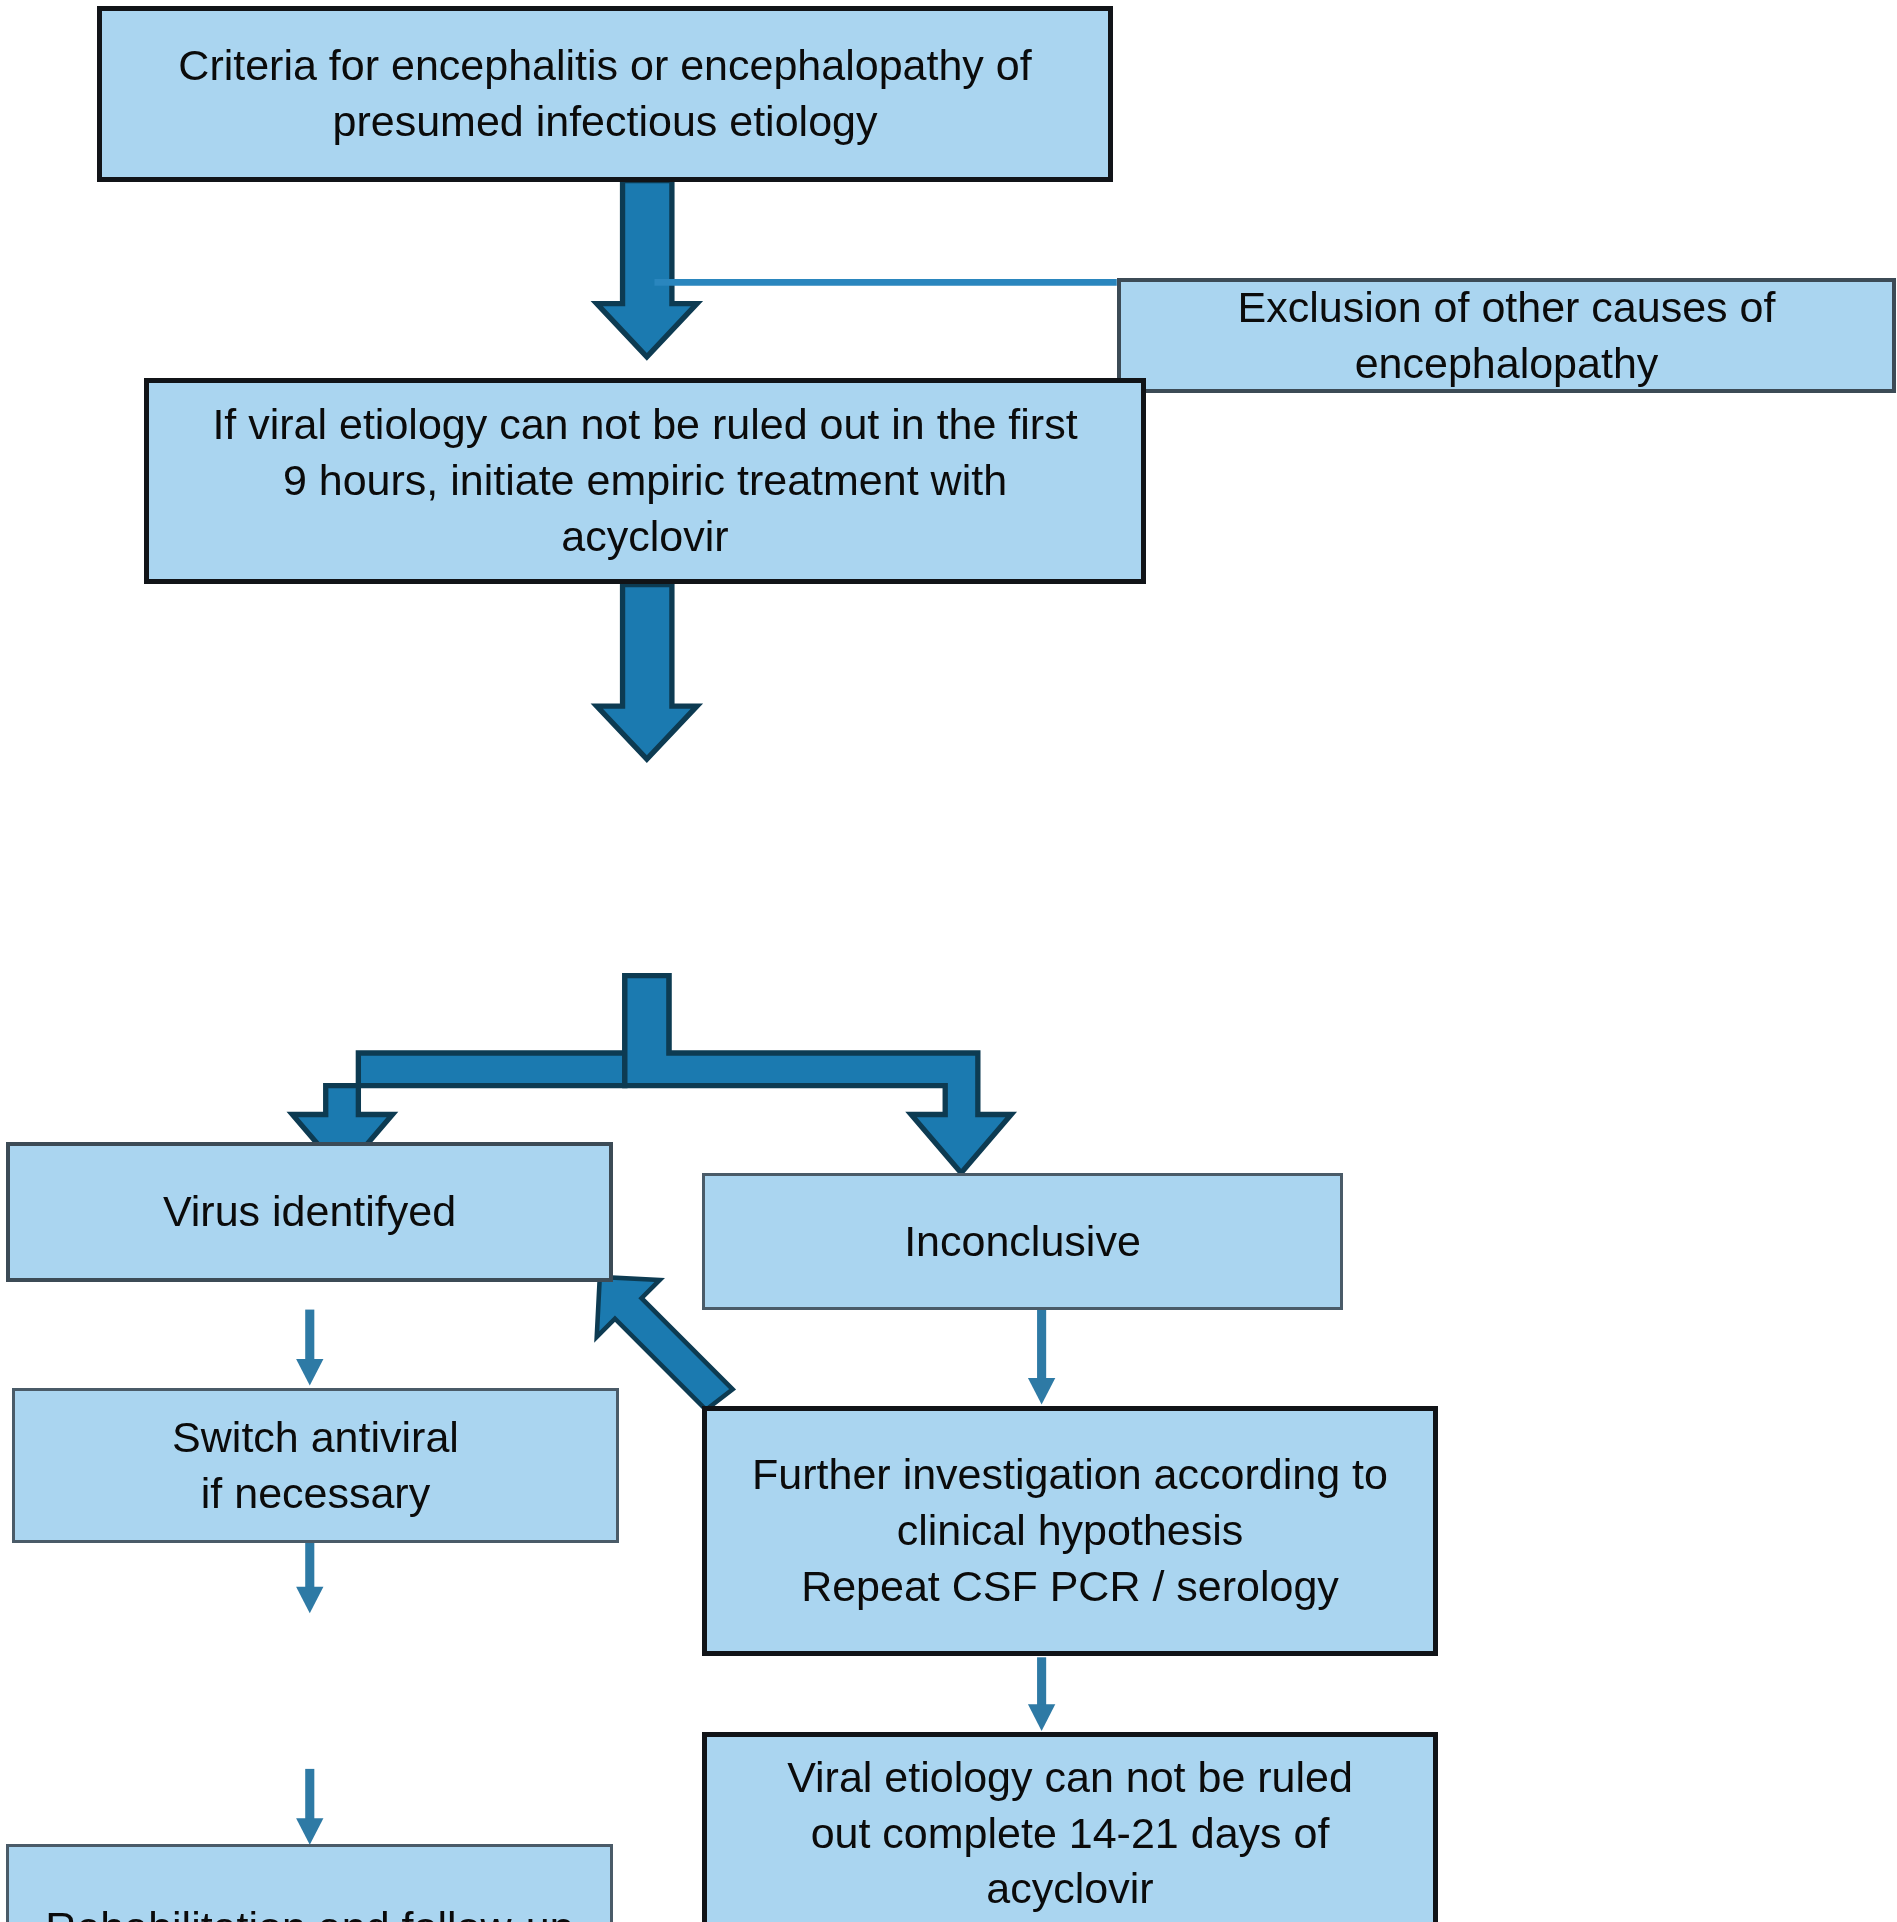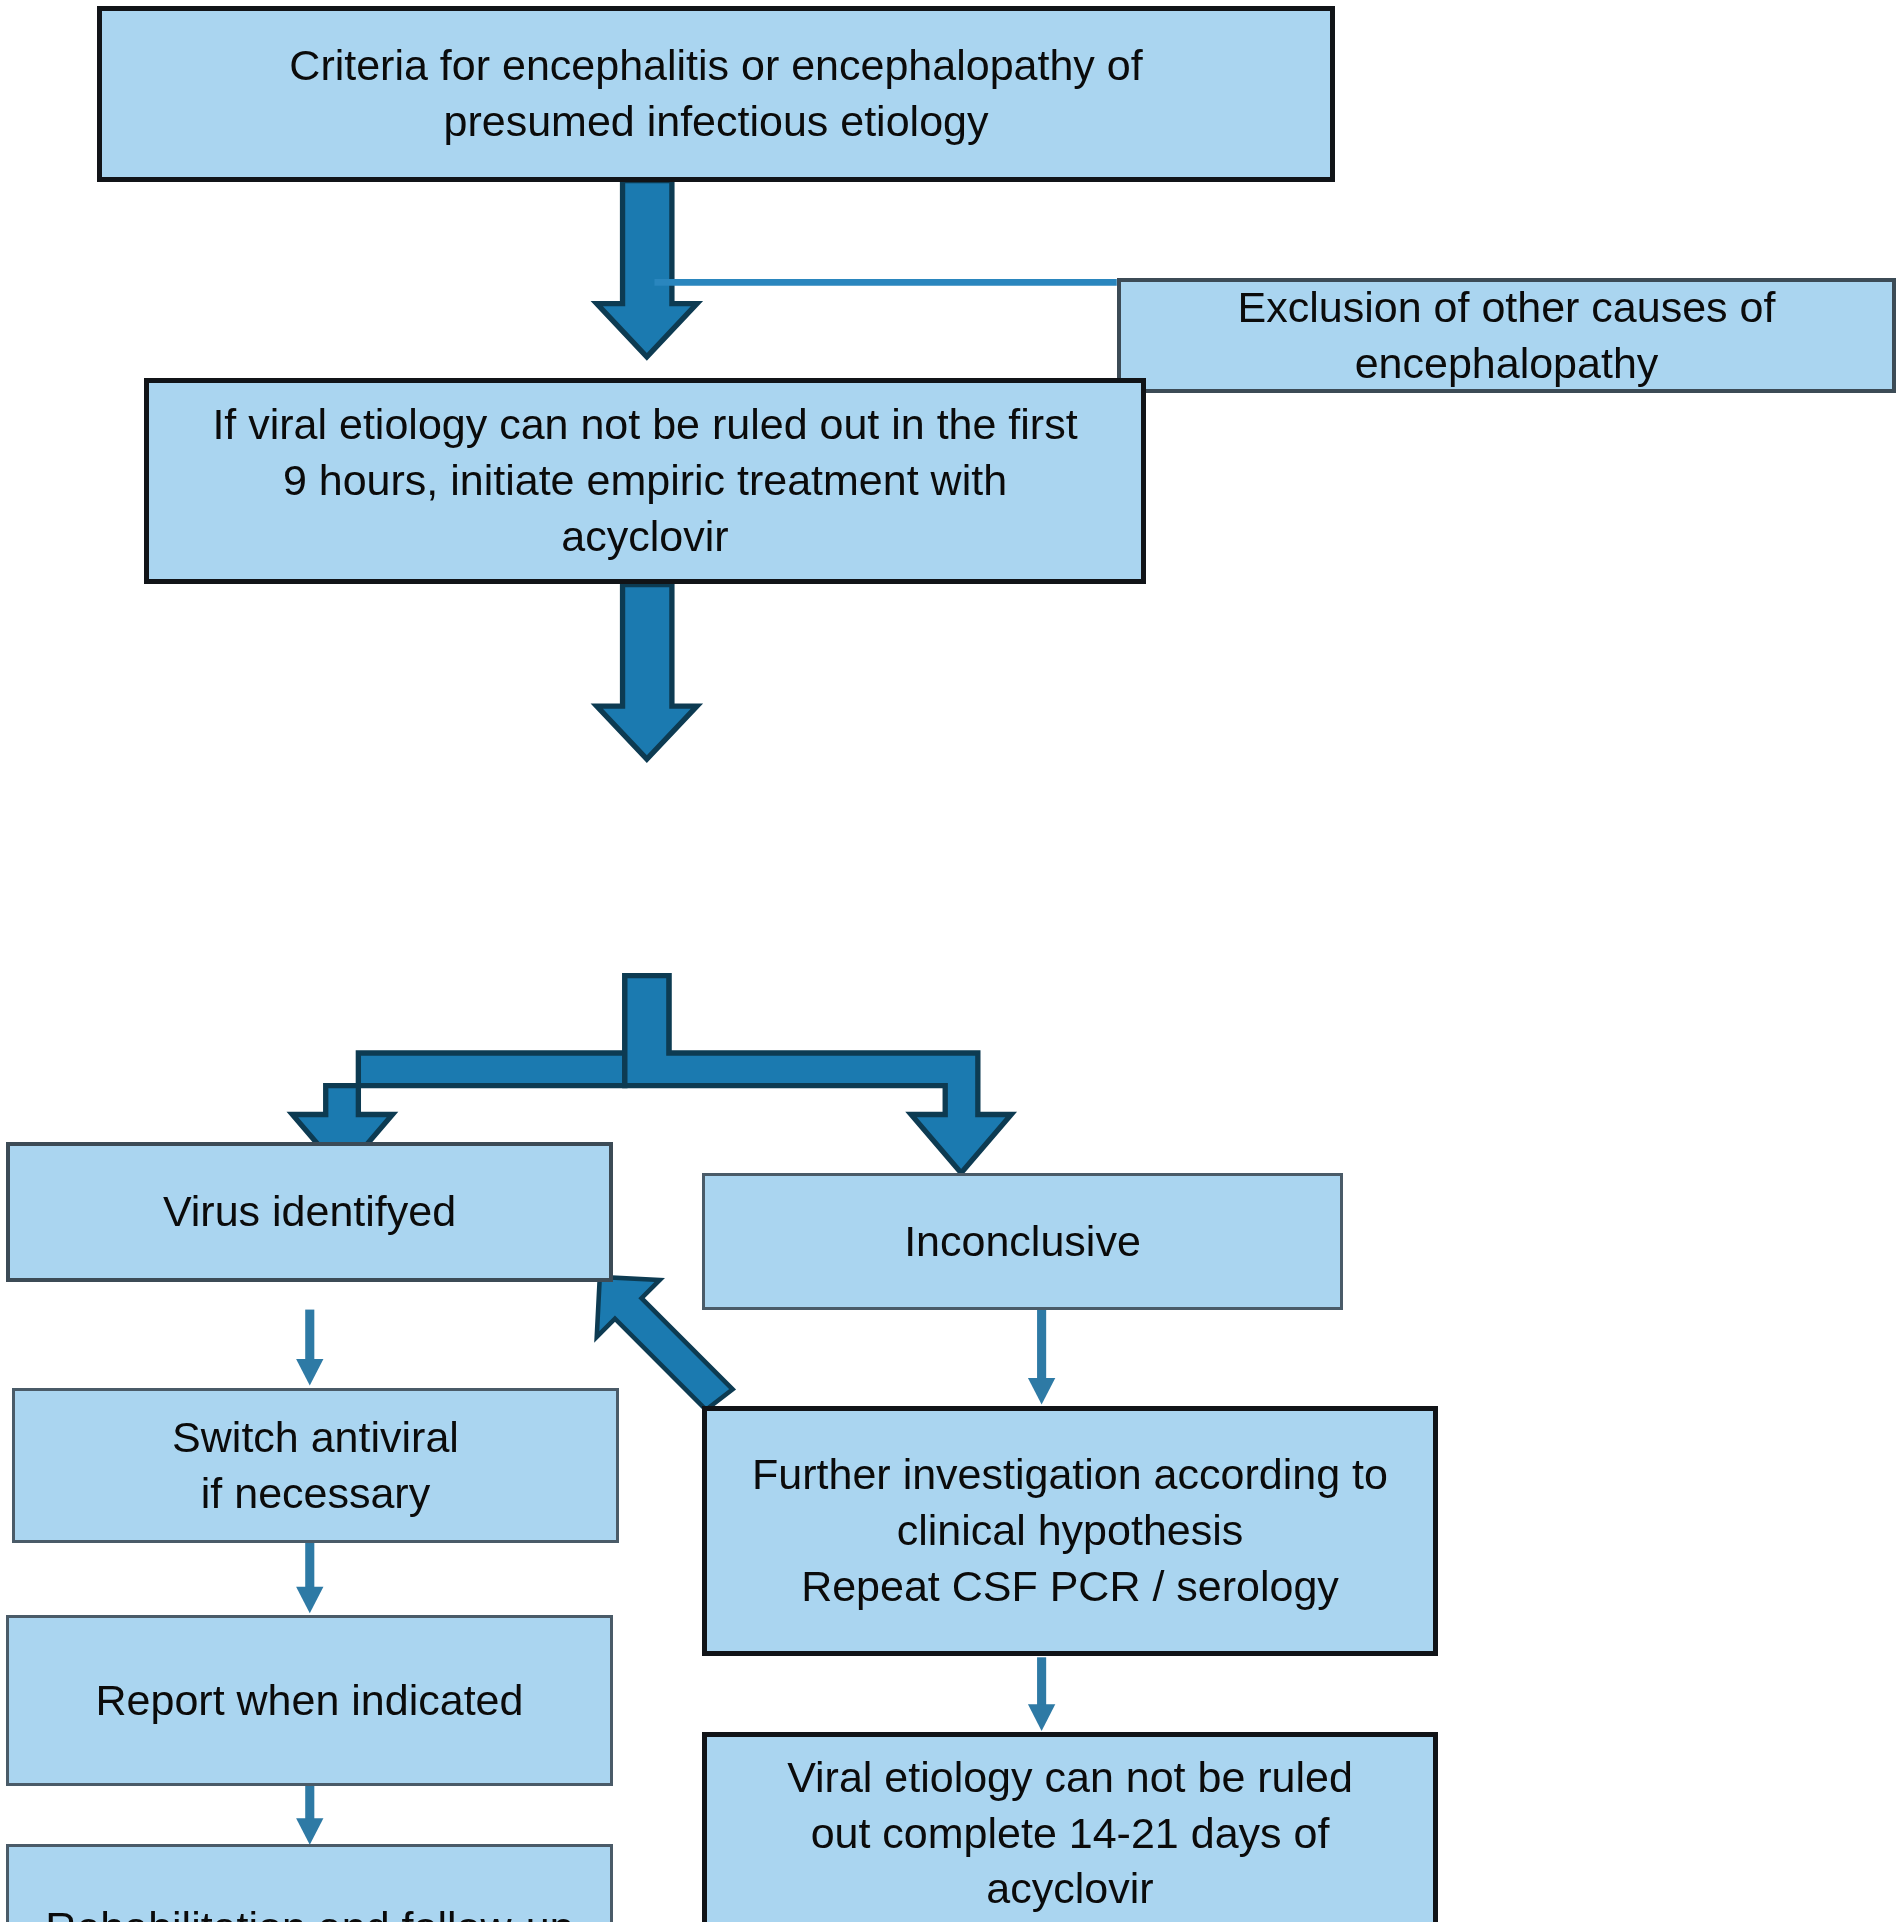--- a/index.html
+++ b/index.html
@@ -152,39 +152,38 @@
                L 810 1737
                L 786 1761
                L 790 1682
                L 869 1686
                L 845 1710
                L 965 1830
                Z" fill="#1b7ab0" stroke="#0d3b52" stroke-width="6" stroke-linejoin="miter"></path>
     </g>
   </svg>
 
-  <div class="node thick f56" style="left:97px; top:6px; width:1238px; height:176px;">Criteria for encephalitis or encephalopathy of
+  <div class="node thick f56" style="left:97px; top:6px; width:1016px; height:176px;">Criteria for encephalitis or encephalopathy of
 presumed infectious etiology</div>
 
   <div class="node medium f56" style="left:1117px; top:235px; width:779px; height:115px;">Exclusion of other causes of
 encephalopathy</div>
 
   <div class="node thick f56" style="left:144px; top:378px; width:1002px; height:206px;">If viral etiology can not be ruled out in the first
 9 hours, initiate empiric treatment with
 acyclovir</div>
 
 
   <div class="node medium f56" style="left:6px; top:1099px; width:607px; height:140px;">Virus identifyed</div>
 
   <div class="node thin f56" style="left:702px; top:1173px; width:641px; height:137px;">Inconclusive</div>
 
   <div class="node thin f56" style="left:12px; top:1388px; width:607px; height:155px;">Switch antiviral
 if necessary</div>
 
-  <div class="node thin f56" style="left:6px; top:1615px; width:607px; height:171px;">Report when indicated</div>
 
   <div class="node thin f56" style="left:6px; top:1844px; width:607px; height:167px;">Rehabilitation and follow-up</div>
 
   <div class="node thick f56" style="left:702px; top:1406px; width:736px; height:250px;">Further investigation according to
 clinical hypothesis
 Repeat CSF PCR / serology</div>
 
   <div class="node thick f56" style="left:702px; top:1732px; width:736px; height:203px;">Viral etiology can not be ruled
 out complete 14-21 days of
 acyclovir</div>

